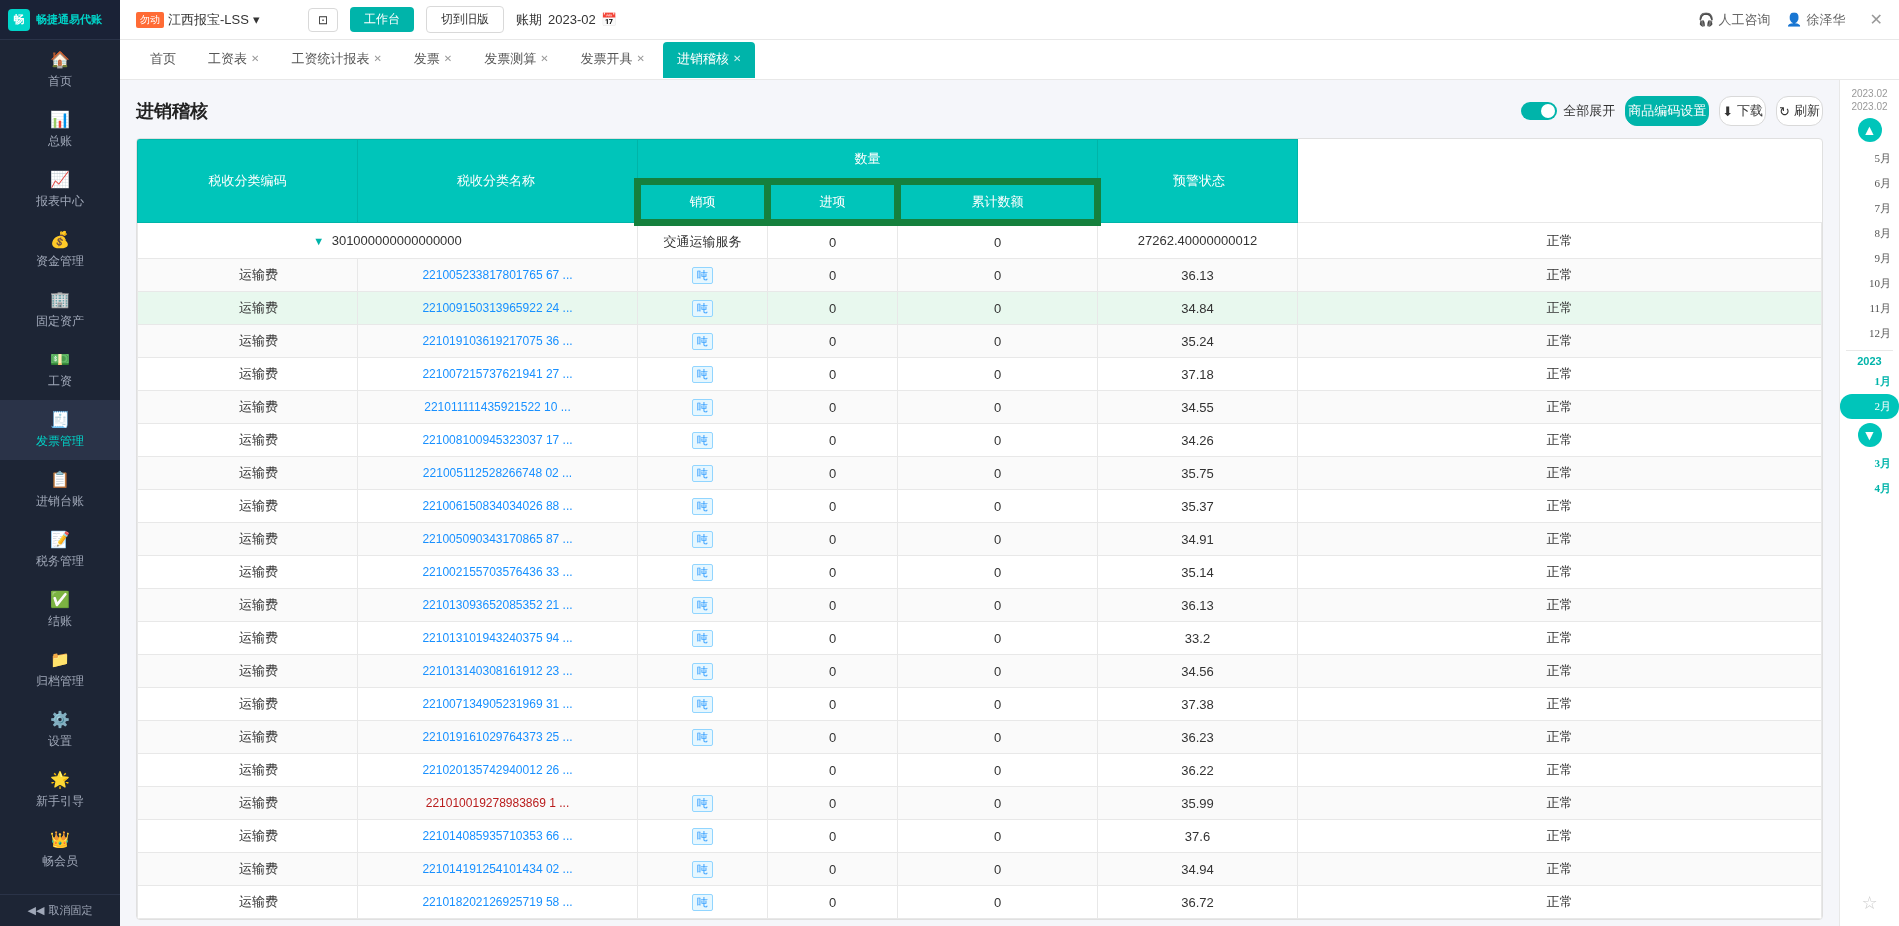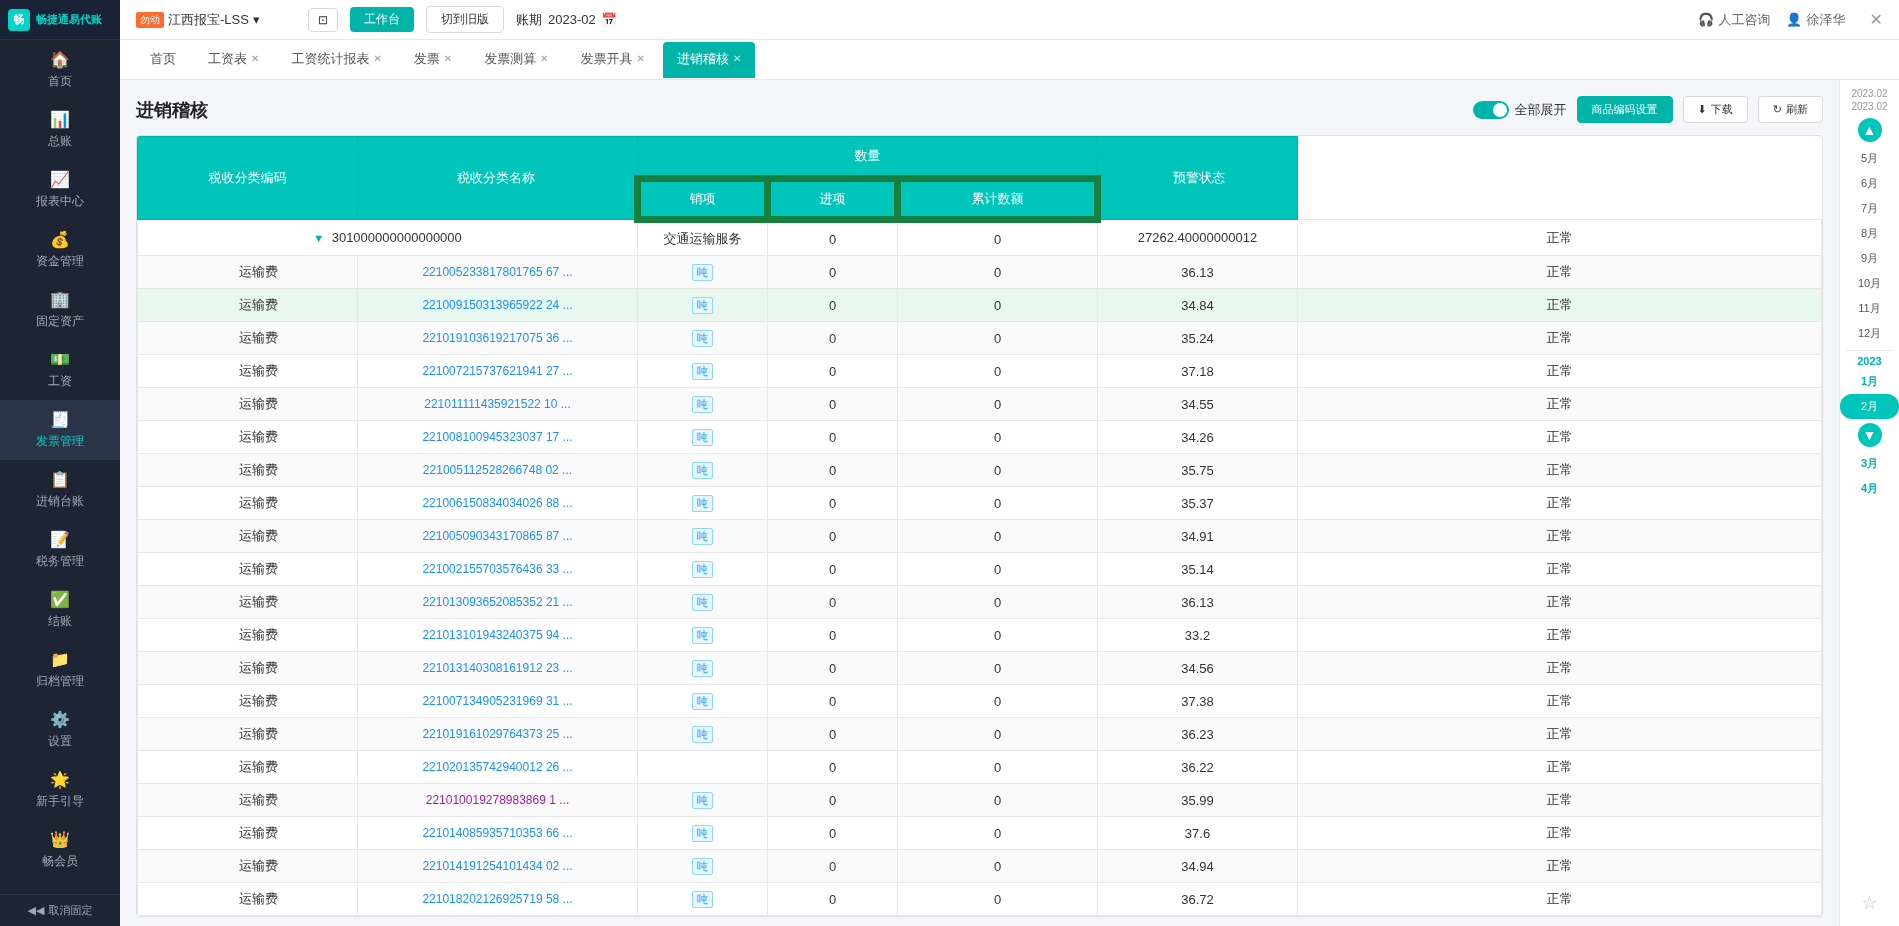--- a/index.html
+++ b/index.html
@@ -189,23 +189,23 @@
       cursor: pointer;
     }
     .toggle-thumb {
       position: absolute;
       right: 2px; top: 2px;
       width: 14px; height: 14px;
       background: #fff;
       border-radius: 50%;
     }
     .action-btn {
-      padding: 5px 14px;
-      border-radius: 4px;
-      font-size: 11px;
+      padding: 5px 2px;
+      border-radius: 12px;
+      font-size: 13px;
       cursor: pointer;
       border: 1px solid #d9d9d9;
       background: #fff;
       color: #333;
       display: flex; align-items: center; gap: 4px;
     }
     .action-btn-primary { background: #00b4aa; color: #fff; border-color: #00b4aa; }
 
     
     .table-wrapper {
@@ -276,22 +276,23 @@
     }
     .right-panel-year {
       font-size: 10px;
       color: #999;
       margin-bottom: 2px;
     }
     .right-panel-month {
       padding: 5px 8px;
       cursor: pointer;
       width: 100%;
-      text-align: center;
+      text-align: right;
       border-radius: 2px;
+      font-family: Liberation Serif, serif;
     }
     .right-panel-month.active {
       background: #00c5ba;
       color: #fff;
       border-radius: 12px;
     }
     .right-panel-month.current-year { color: #00b4aa; font-weight: bold; }
     .right-panel-nav {
       width: 24px; height: 24px;
       background: #00c5ba;
@@ -630,21 +631,21 @@
       <td class="left indent">运输费</td>
       <td style="font-size:12px;color:#1890ff;">221020135742940012 26 ...</td>
       <td></td>
       <td>0</td>
       <td>0</td>
       <td>36.22</td>
       <td class="left">正常</td>
     </tr>
               <tr>
       <td class="left indent">运输费</td>
-      <td style="font-size:12px;color:#a21caf;">221010019278983869 1 ...</td>
+      <td style="font-size:12px;color:#b91c1c;">221010019278983869 1 ...</td>
       <td><span class="tag-blue">吨</span></td>
       <td>0</td>
       <td>0</td>
       <td>35.99</td>
       <td class="left">正常</td>
     </tr>
               <tr>
       <td class="left indent">运输费</td>
       <td style="font-size:12px;color:#1890ff;">221014085935710353 66 ...</td>
       <td><span class="tag-blue">吨</span></td>

